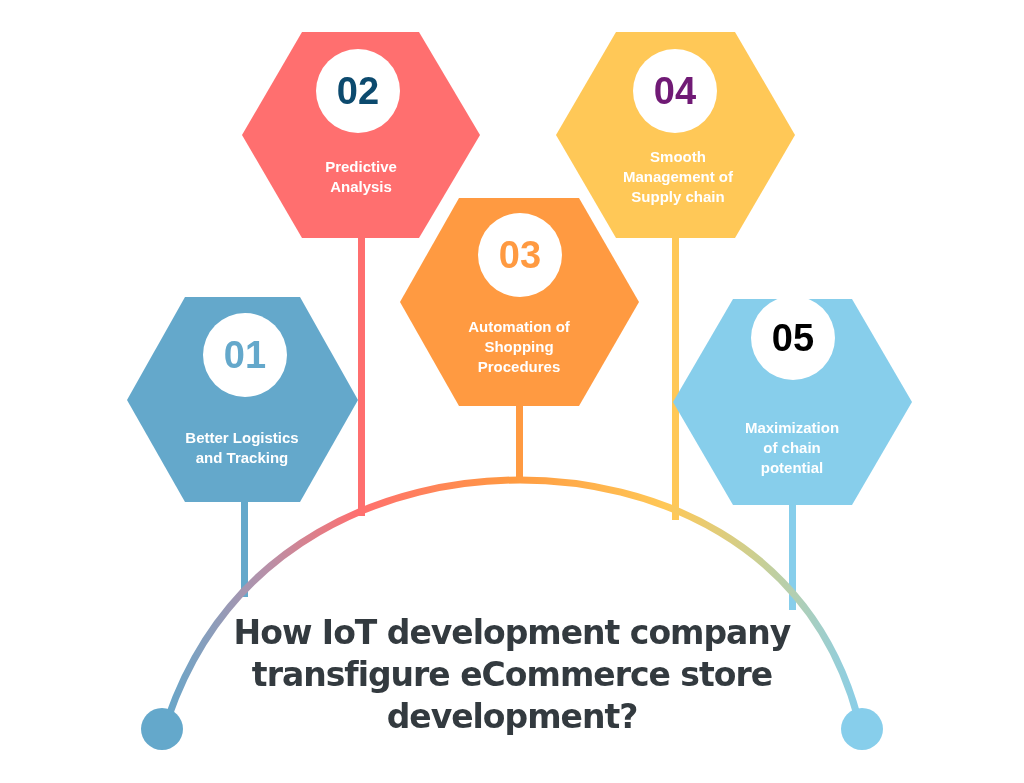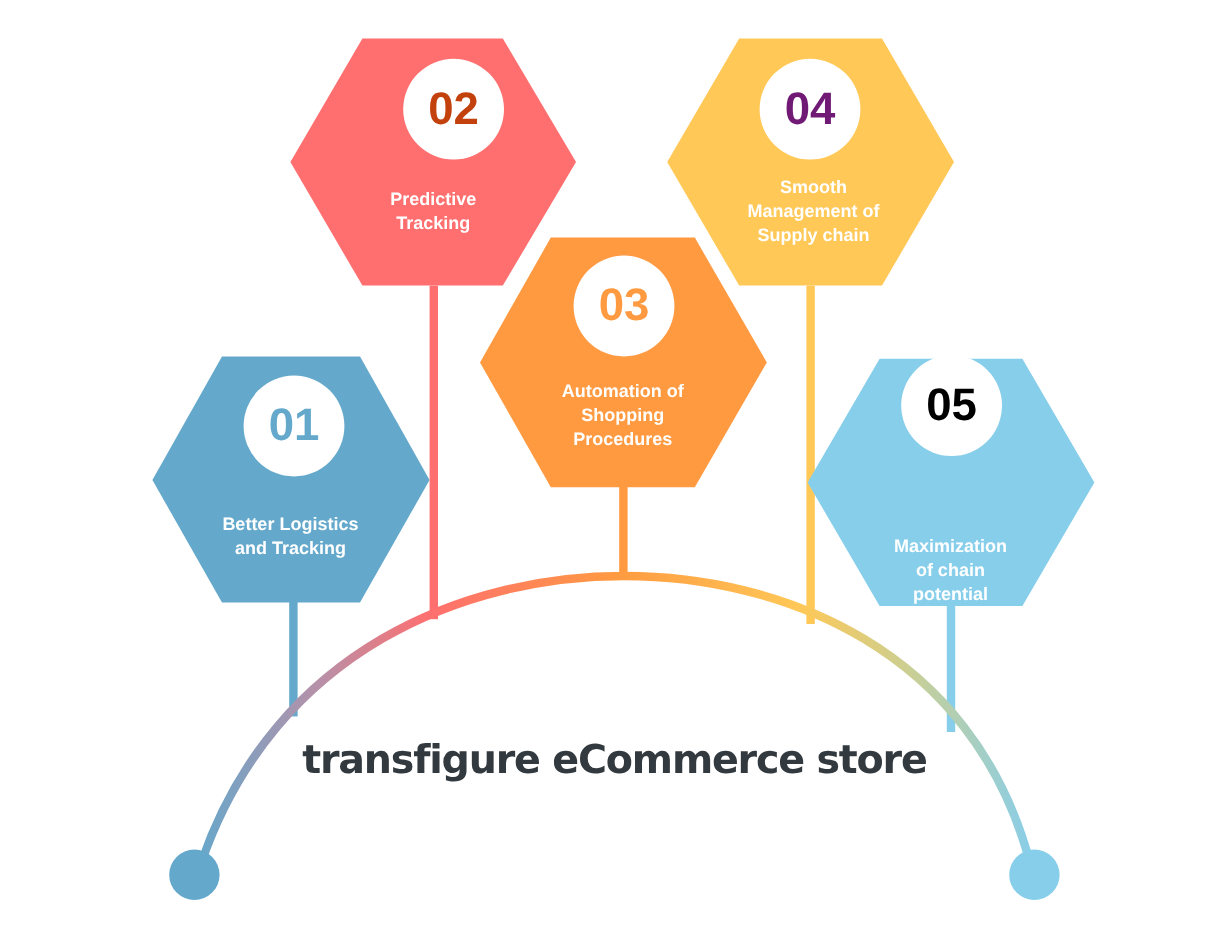--- a/index.html
+++ b/index.html
@@ -36,44 +36,46 @@
   <circle cx="862" cy="729" r="21" fill="#87ceeb"></circle>
 
   <polygon points="185,297 300,297 358,400 300,502 185,502 127,400" fill="#64a8cb"></polygon>
   <polygon points="302,32 419,32 480,135 419,238 302,238 242,135" fill="#ff6f6f"></polygon>
   <polygon points="459,198 579,198 639,302 579,406 459,406 400,302" fill="#ff9a41"></polygon>
   <polygon points="616,32 735,32 795,135 735,238 616,238 556,135" fill="#ffc857"></polygon>
   <polygon points="733,299 852,299 912,402 852,505 733,505 673,402" fill="#87ceeb"></polygon>
 </svg>
 
 <div class="num" style="left:203px;top:313px;color:#64a8cb;">01</div>
-<div class="num" style="left:336px;top:49px;color:#c2410c;">02</div>
+<div class="num" style="left:316px;top:49px;color:#0c4a6e;">02</div>
 <div class="num" style="left:478px;top:213px;color:#ff9a41;">03</div>
 <div class="num" style="left:633px;top:49px;color:#701a75;">04</div>
 <div class="num" style="left:751px;top:296px;color:#000000;">05</div>
 
 <div class="hex-label" style="left:162px;top:428px;width:160px;">
   <div>Better Logistics</div>
   <div>and Tracking</div>
 </div>
 <div class="hex-label" style="left:281px;top:157px;width:160px;">
   <div>Predictive</div>
-  <div>Tracking</div>
+  <div>Analysis</div>
 </div>
 <div class="hex-label" style="left:439px;top:317px;width:160px;">
   <div>Automation of</div>
   <div>Shopping</div>
   <div>Procedures</div>
 </div>
 <div class="hex-label" style="left:598px;top:147px;width:160px;">
   <div>Smooth</div>
   <div>Management of</div>
   <div>Supply chain</div>
 </div>
-<div class="hex-label" style="left:712px;top:418px;width:160px;margin-top:28px;">
+<div class="hex-label" style="left:712px;top:418px;width:160px;">
   <div>Maximization</div>
   <div>of chain</div>
   <div>potential</div>
 </div>
 
 <div class="title">
+  <div>How IoT development company</div>
   <div>transfigure eCommerce store</div>
+  <div>development?</div>
 </div>
 
 </body></html>

